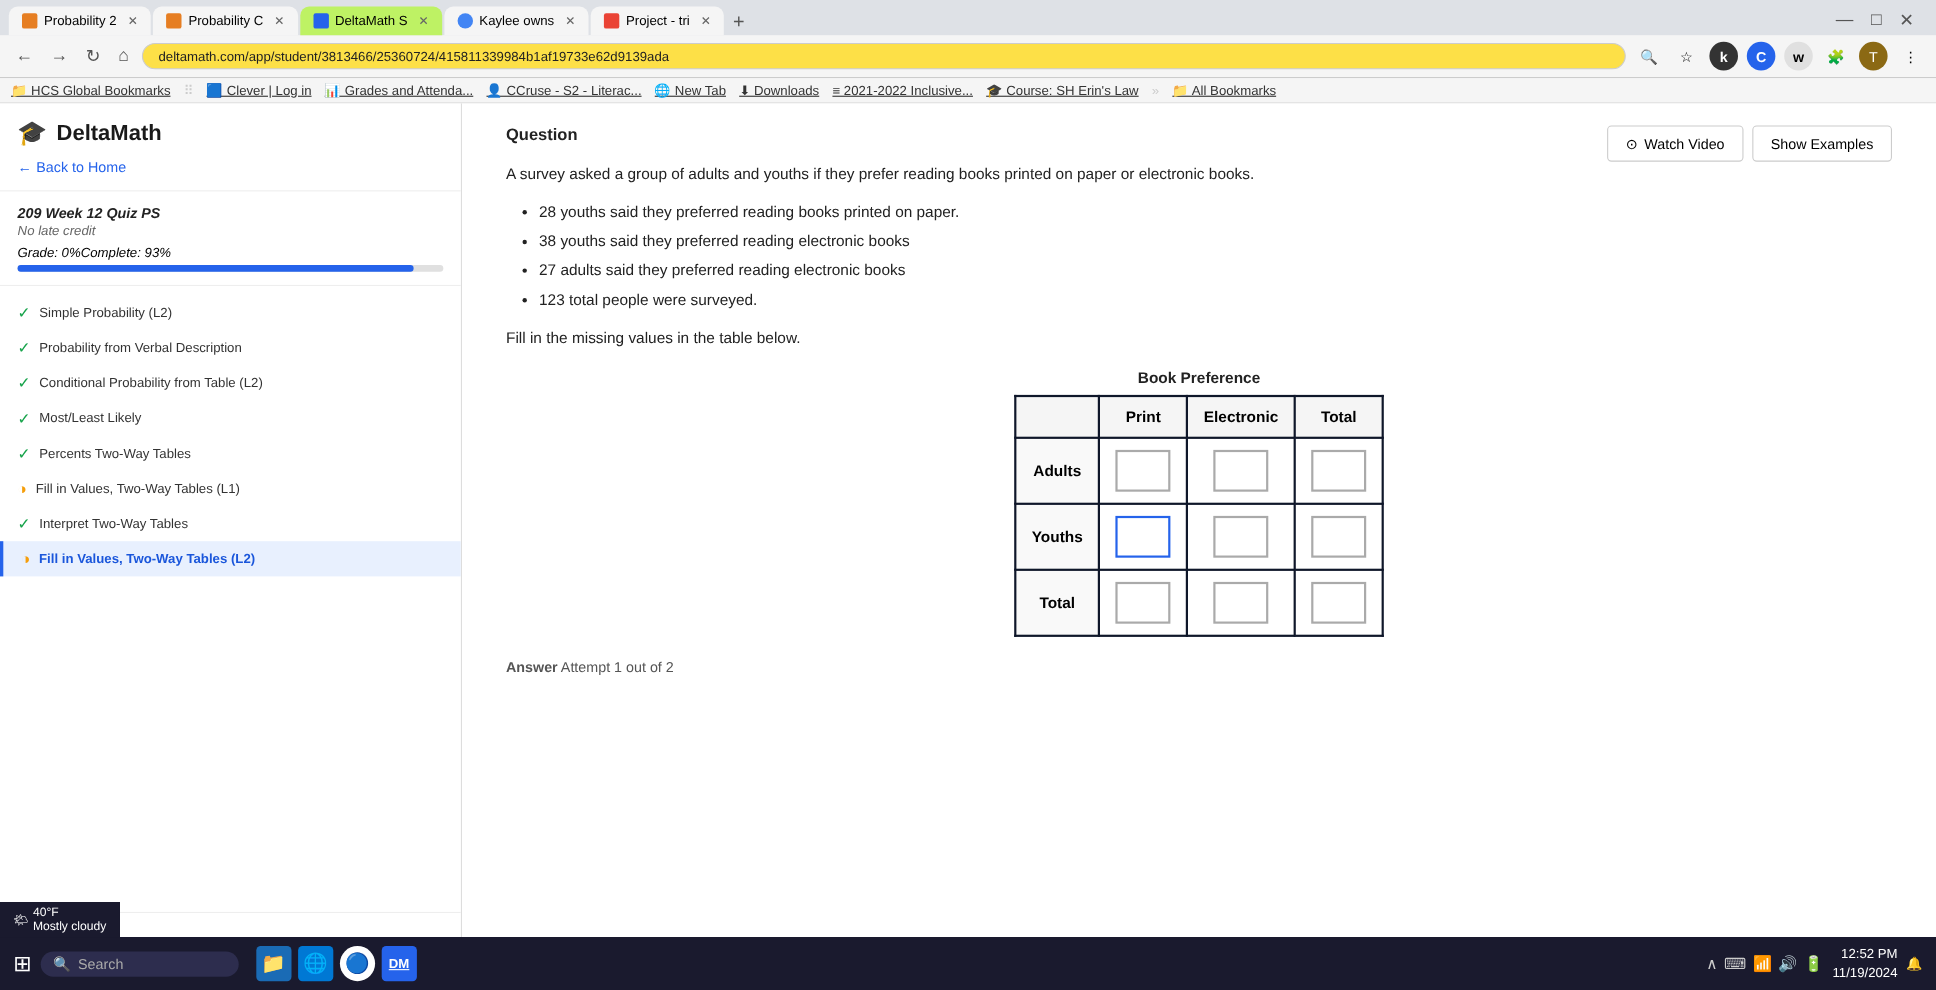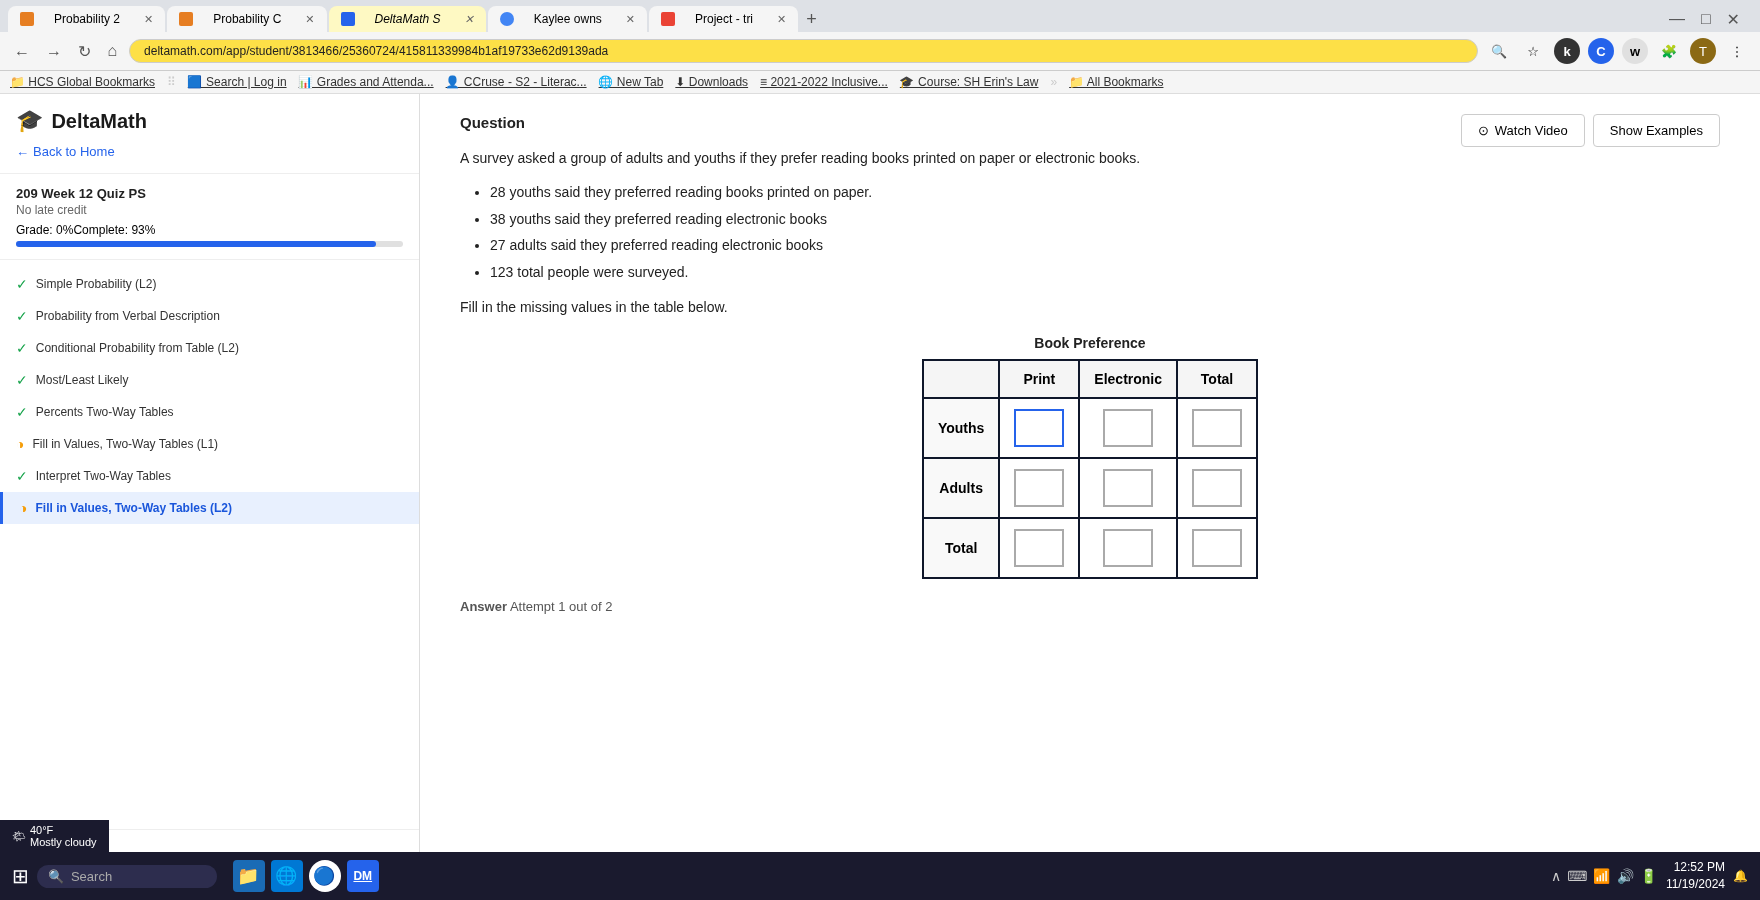--- a/index.html
+++ b/index.html
@@ -1,22 +1,22 @@
 <!DOCTYPE html>
 <html><head>
   <meta charset="utf-8">
   <style>
     * { margin: 0; padding: 0; box-sizing: border-box; }
     body { font-family: Arial, sans-serif; background: #f0f0f0; width: 1760px; height: 900px; overflow: hidden; font-size: 13px; }
 
     
     .browser-chrome { background: #dee1e6; width: 100%; }
     .tab-bar { display: flex; align-items: center; background: #dee1e6; padding: 6px 8px 0; gap: 2px; }
-    .tab { display: flex; align-items: center; background: #f5f5f5; border-radius: 8px 8px 0 0; padding: 6px 12px; font-size: 12px; gap: 20px; max-width: 180px; white-space: nowrap; overflow: hidden; }
-    .tab.active { background: #fef9c3; font-style: italic; }
+    .tab { display: flex; align-items: center; background: #f5f5f5; border-radius: 8px 8px 0 0; padding: 6px 12px; font-size: 12px; gap: 6px; max-width: 180px; white-space: nowrap; overflow: hidden; }
+    .tab.active { background: #bef264; }
     .tab-close { cursor: pointer; color: #666; font-size: 11px; margin-left: 4px; }
     .tab-favicon { width: 14px; height: 14px; background: #e67e22; border-radius: 2px; display: inline-block; }
     .tab-favicon.dm { background: #2563eb; }
     .tab-favicon.g { background: #4285f4; border-radius: 50%; }
     .tab-favicon.mail { background: #ea4335; }
     .new-tab-btn { background: none; border: none; font-size: 18px; cursor: pointer; color: #555; padding: 0 6px; }
 
     .nav-bar { display: flex; align-items: center; background: #f5f5f5; padding: 6px 10px; gap: 8px; border-bottom: 1px solid #ccc; }
     .nav-btn { background: none; border: none; cursor: pointer; font-size: 16px; color: #555; padding: 2px 4px; }
     .nav-btn:disabled { color: #bbb; }
@@ -35,21 +35,21 @@
 
     
     .main-container { display: flex; width: 100%; height: calc(900px - 110px); }
 
     
     .sidebar { width: 420px; background: #fff; border-right: 1px solid #ddd; display: flex; flex-direction: column; overflow: hidden; }
     .sidebar-header { padding: 14px 16px; border-bottom: 1px solid #eee; }
     .sidebar-logo { display: flex; align-items: center; gap: 8px; font-size: 20px; font-weight: bold; color: #1a1a1a; }
     .sidebar-logo-icon { color: #1a1a1a; font-size: 22px; }
     .back-link { color: #2563eb; font-size: 13px; cursor: pointer; margin-top: 10px; display: flex; align-items: center; gap: 4px; }
-    .quiz-info { padding: 12px 16px; border-bottom: 1px solid #eee; }
+    .quiz-info { padding: 12px 16px; border-bottom: 1px solid #eee; font-style: italic; }
     .quiz-title { font-size: 13px; font-weight: bold; color: #222; }
     .quiz-subtitle { font-size: 12px; color: #666; margin-top: 2px; }
     .grade-row { display: flex; align-items: center; margin-top: 6px; font-size: 12px; }
     .progress-bar-container { width: 100%; height: 6px; background: #e0e0e0; border-radius: 3px; margin-top: 4px; }
     .progress-bar-fill { height: 100%; background: #2563eb; border-radius: 3px; }
 
     .nav-list { flex: 1; overflow-y: auto; padding: 8px 0; }
     .nav-item { display: flex; align-items: center; gap: 8px; padding: 8px 16px; font-size: 12px; cursor: pointer; color: #333; }
     .nav-item.active { background: #e8f0fe; color: #1a56db; font-weight: bold; border-left: 3px solid #2563eb; }
     .nav-item .check { color: #16a34a; font-size: 14px; }
@@ -155,21 +155,21 @@
       <span class="nav-icon w">w</span>
       <span class="nav-icon">🧩</span>
       <span class="nav-icon t" style="background:#8b6914;">T</span>
       <span class="nav-icon">⋮</span>
     </div>
   </div>
 
   <div class="bookmarks-bar">
     <span class="bm-item">📁 HCS Global Bookmarks</span>
     <span class="bm-sep">⠿</span>
-    <span class="bm-item">🟦 Search | Log in</span>
+    <span class="bm-item">🟦 Clever | Log in</span>
     <span class="bm-item">📊 Grades and Attenda...</span>
     <span class="bm-item">👤 CCruse - S2 - Literac...</span>
     <span class="bm-item">🌐 New Tab</span>
     <span class="bm-item">⬇ Downloads</span>
     <span class="bm-item">≡ 2021-2022 Inclusive...</span>
     <span class="bm-item">🎓 Course: SH Erin's Law</span>
     <span class="bm-sep">»</span>
     <span class="bm-item">📁 All Bookmarks</span>
   </div>
 </div>
@@ -279,35 +279,35 @@
         <thead>
           <tr>
             <th></th>
             <th>Print</th>
             <th>Electronic</th>
             <th>Total</th>
           </tr>
         </thead>
         <tbody>
           <tr>
-            <td class="row-header">Youths</td>
-            <td>
-              <input class="cell-input" type="text" style="">
+            <td class="row-header">Adults</td>
+            <td>
+              <input class="cell-input empty" type="text" style="">
             </td>
             <td>
               <input class="cell-input empty" type="text" style="">
             </td>
             <td>
               <input class="cell-input empty" type="text" style="">
             </td>
           </tr>
           <tr>
-            <td class="row-header">Adults</td>
-            <td>
-              <input class="cell-input empty" type="text" style="">
+            <td class="row-header">Youths</td>
+            <td>
+              <input class="cell-input" type="text" style="">
             </td>
             <td>
               <input class="cell-input empty" type="text" style="">
             </td>
             <td>
               <input class="cell-input empty" type="text" style="">
             </td>
           </tr>
           <tr>
             <td class="row-header">Total</td>

